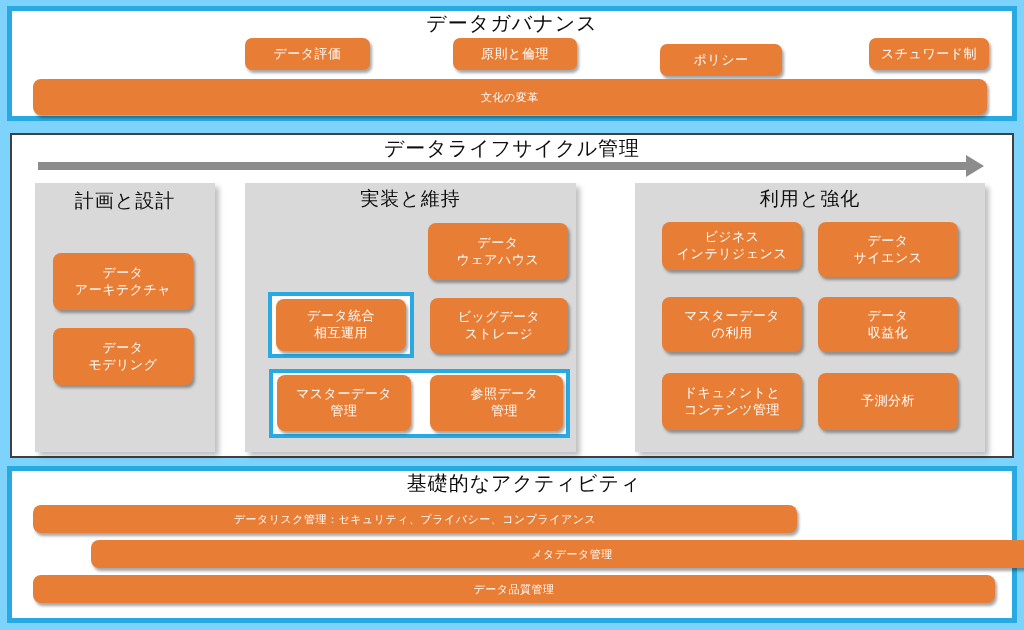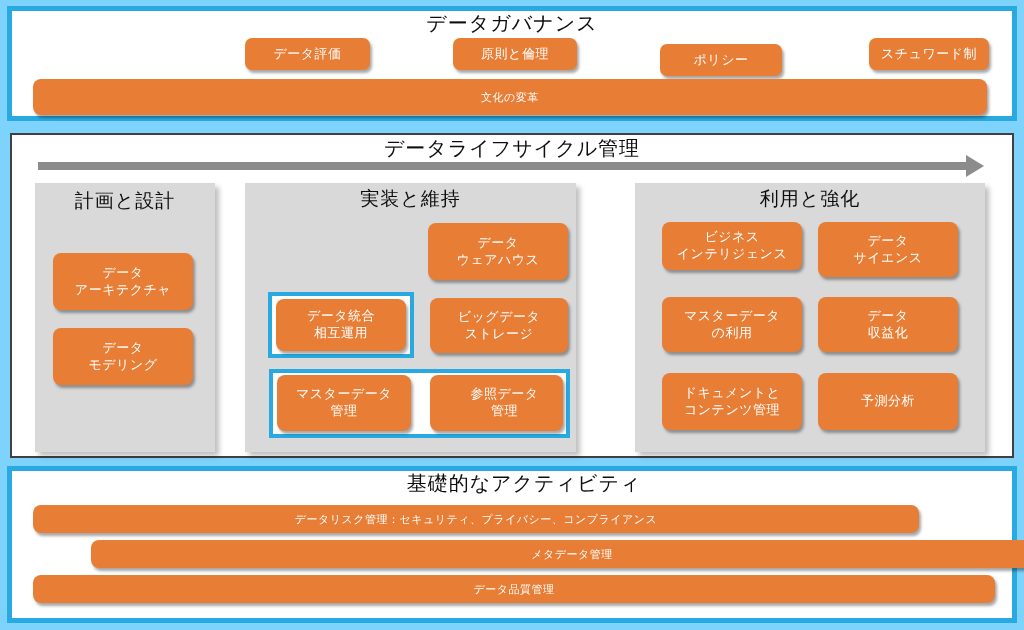--- a/index.html
+++ b/index.html
@@ -86,17 +86,17 @@
 の利用</div>
   <div class="abs obtn" style="left:818px;top:297px;width:140px;height:55px;">データ
 収益化</div>
   <div class="abs obtn" style="left:662px;top:373px;width:140px;height:57px;">ドキュメントと
 コンテンツ管理</div>
   <div class="abs obtn" style="left:818px;top:373px;width:140px;height:57px;">予測分析</div>
 
   <div class="abs blue-frame" style="left:7px;top:466px;width:1010px;height:157px;"></div>
   <div class="abs sec-title" style="left:12px;top:470px;width:1024px;">基礎的なアクティビティ</div>
 
-  <div class="abs obtn obar" style="left:33px;top:505px;width:886px;height:28px;">データリスク管理：セキュリティ、プライバシー、コンプライアンス</div>
+  <div class="abs obtn obar" style="left:33px;top:505px;width:764px;height:28px;">データリスク管理：セキュリティ、プライバシー、コンプライアンス</div>
   <div class="abs obtn obar" style="left:47px;top:540px;width:962px;height:28px;margin-left:44px;">メタデータ管理</div>
   <div class="abs obtn obar" style="left:33px;top:575px;width:962px;height:28px;">データ品質管理</div>
 
 </div>
 
 </body></html>

